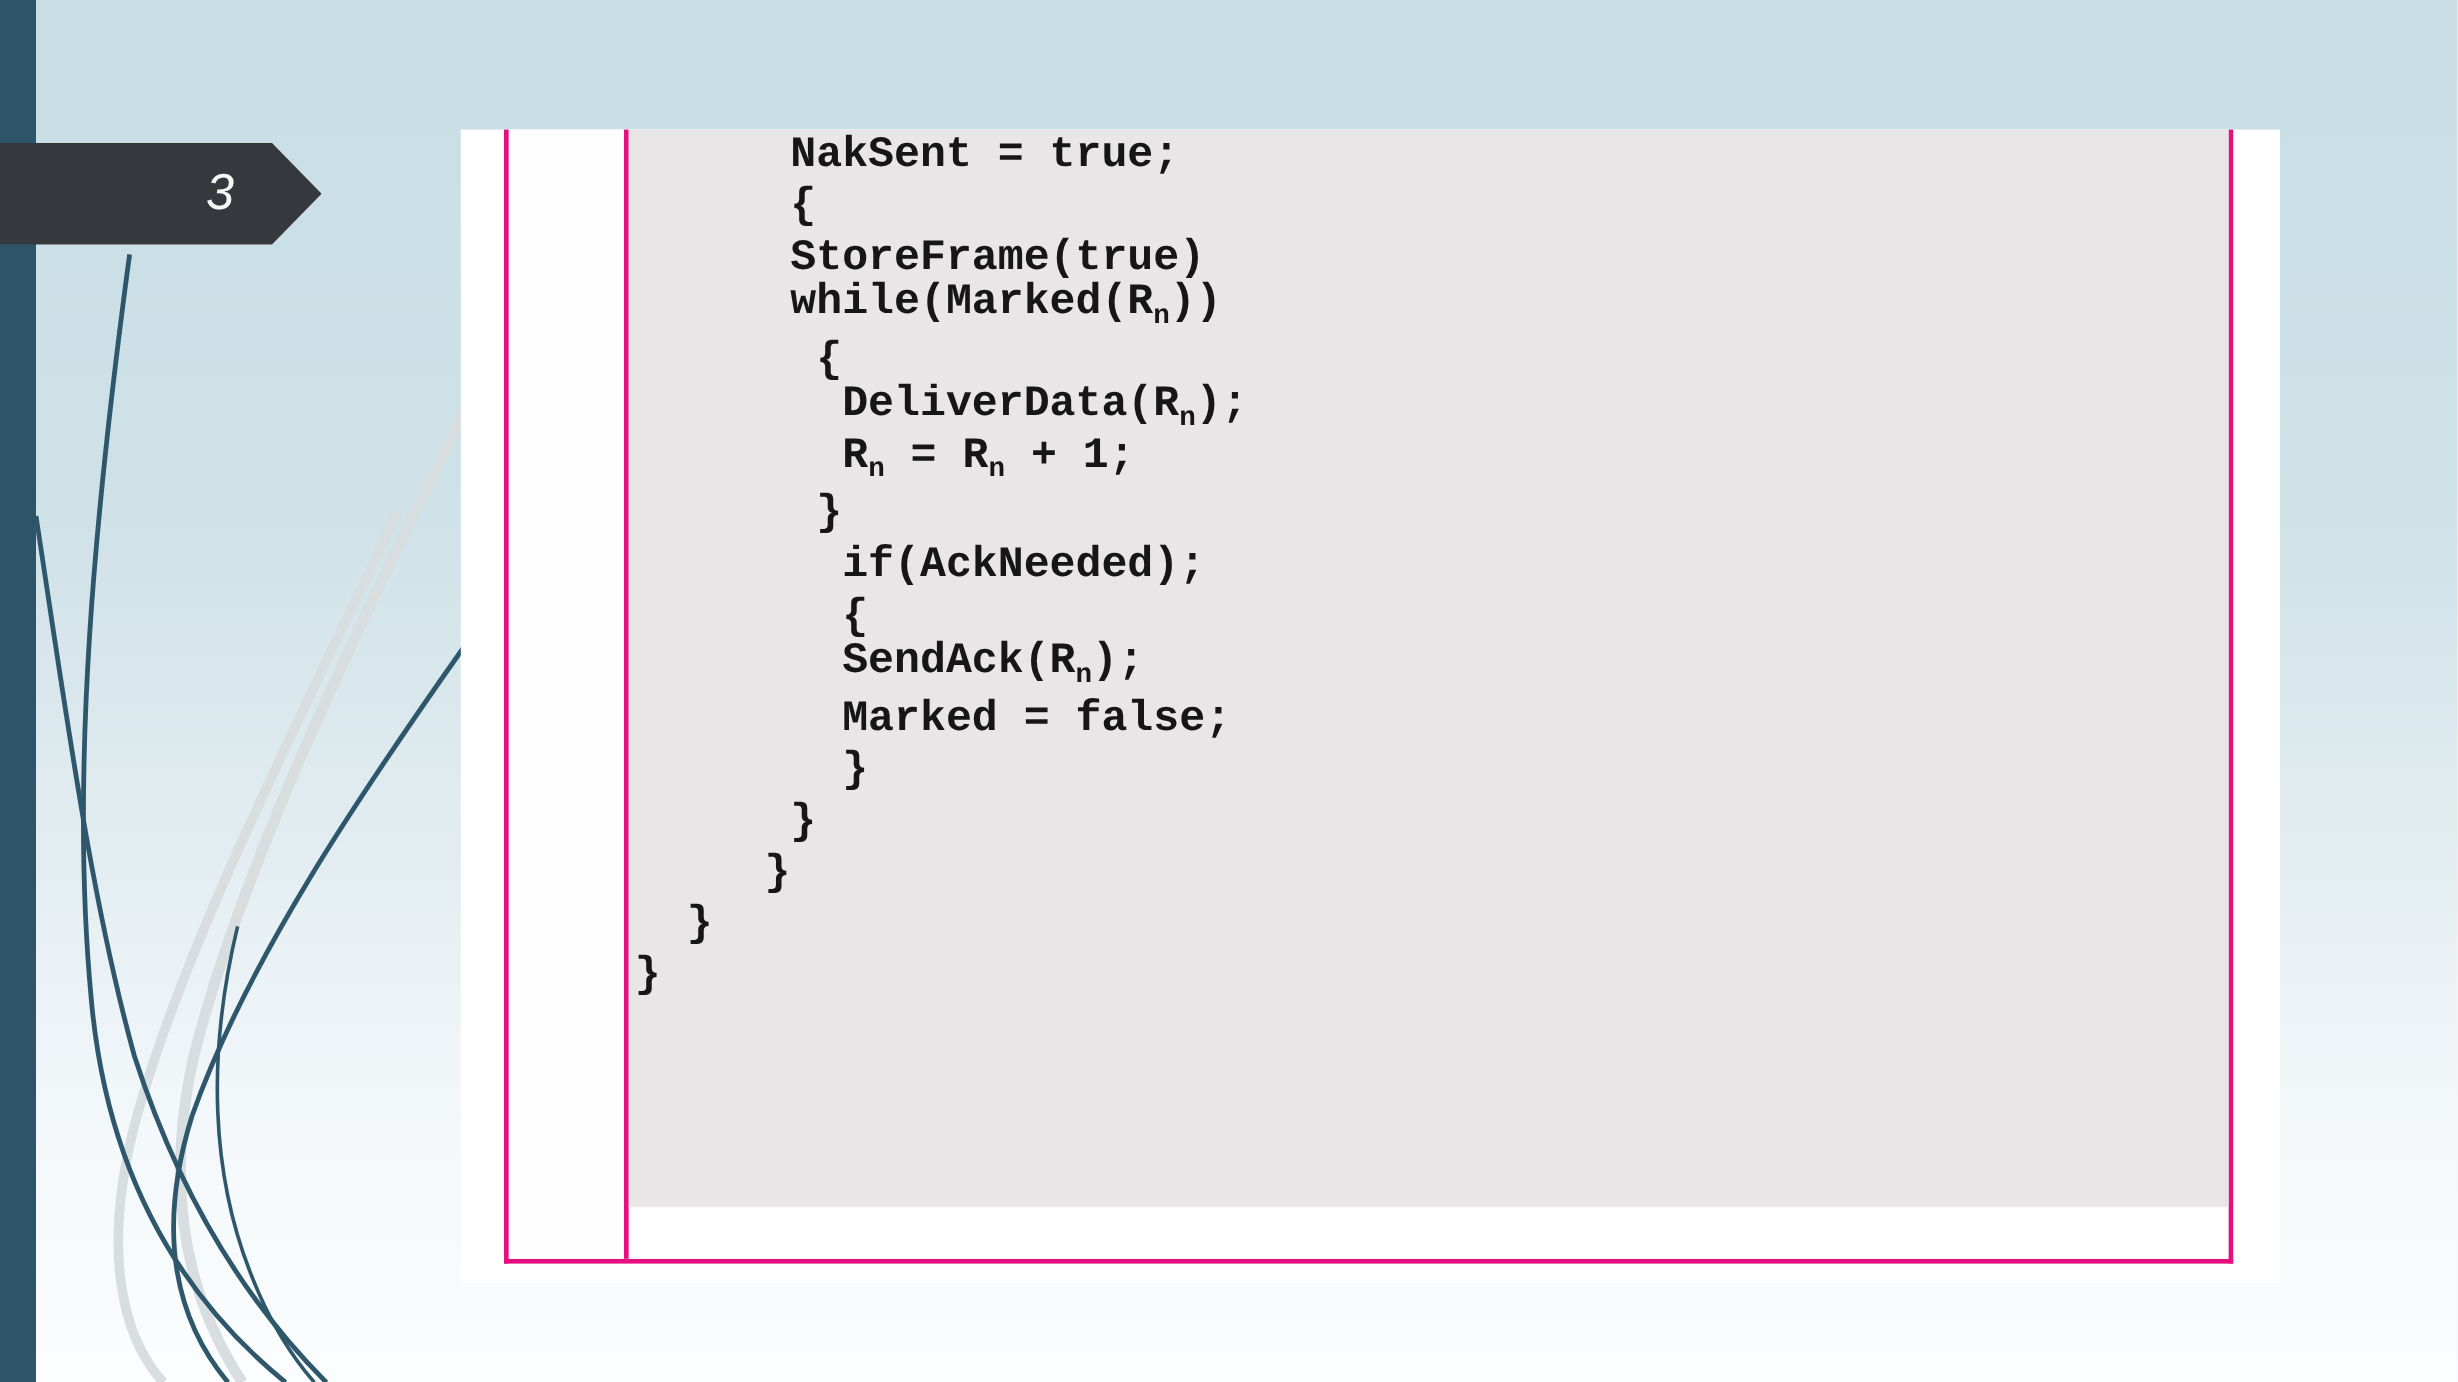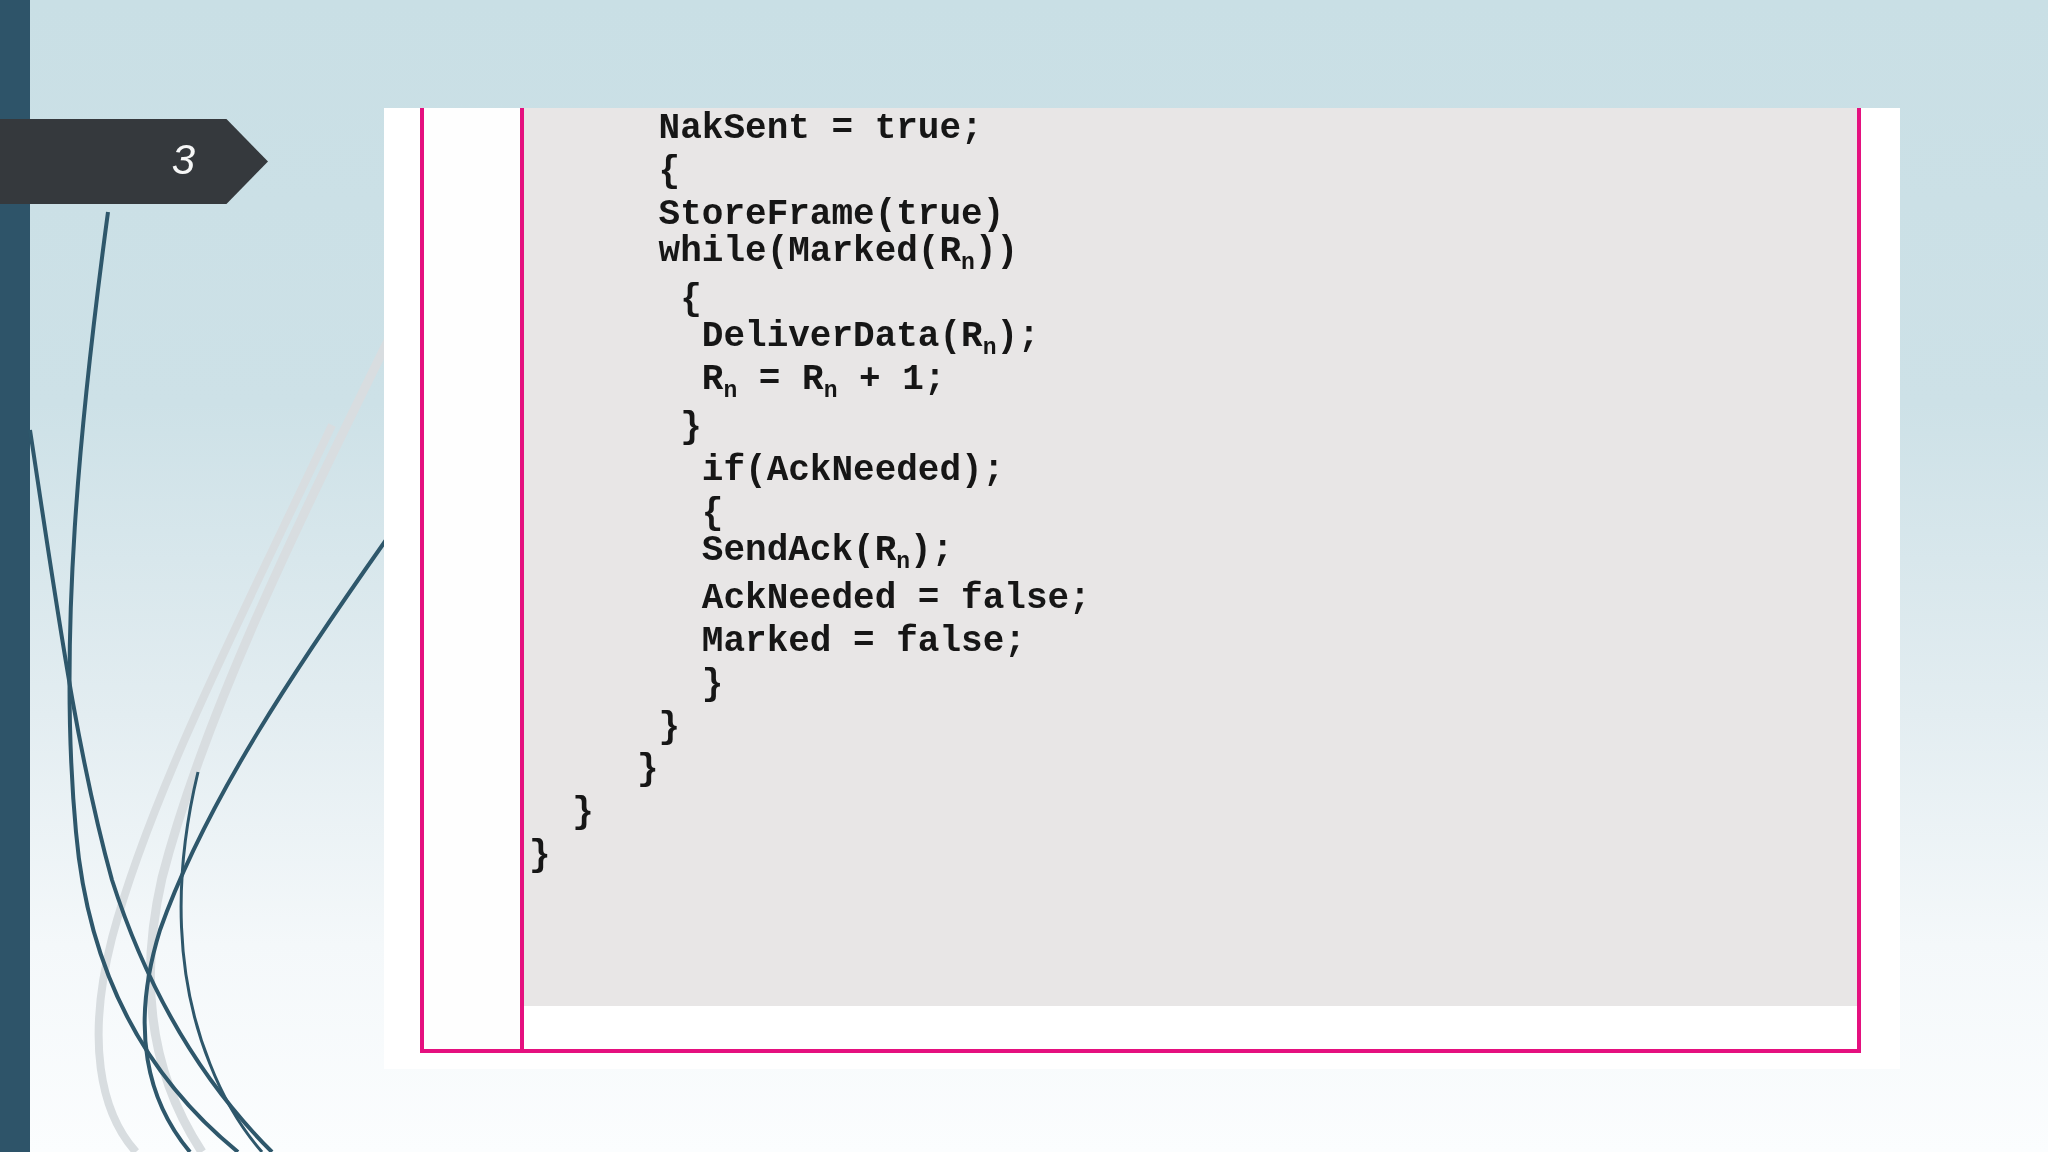--- a/index.html
+++ b/index.html
@@ -232,23 +232,20 @@
           <div class="row">
             <div class="codeline"><span>        if(AckNeeded);</span></div>
           </div>
           <div class="row">
             <div class="codeline"><span>        {</span></div>
           </div>
           <div class="row">
             <div class="codeline"><span>        SendAck(R</span><span class="sub">n</span><span>);</span></div>
           </div>
           <div class="row">
-            <div class="codeline"><span>        AckNeeded = false;</span></div>
-          </div>
-          <div class="row">
             <div class="codeline"><span>        Marked = false;</span></div>
           </div>
           <div class="row">
             <div class="codeline"><span>        }</span></div>
           </div>
           <div class="row">
             <div class="codeline"><span>      }</span></div>
           </div>
           <div class="row">
             <div class="codeline"><span>     }</span></div>

